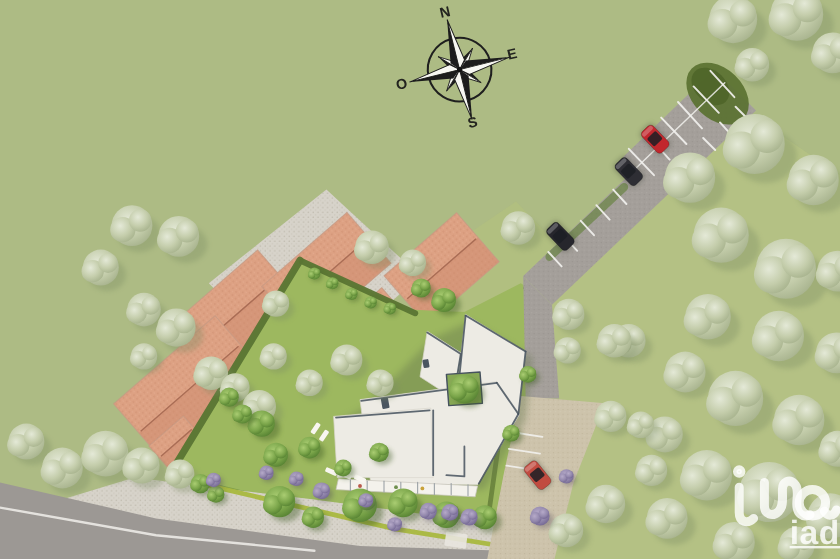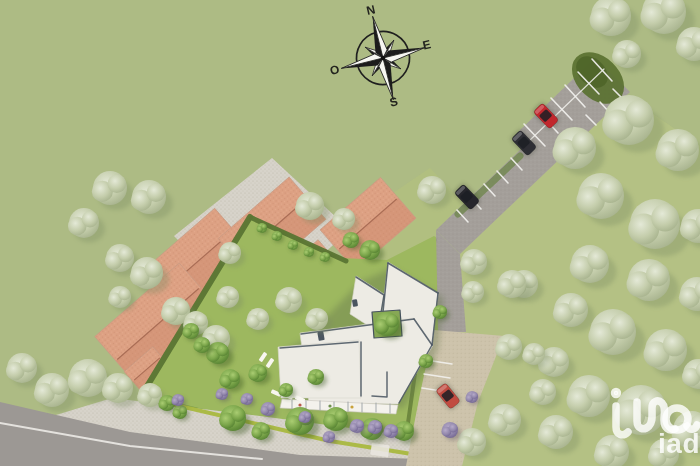--- a/index.html
+++ b/index.html
@@ -13,21 +13,21 @@
   .compass-wrap{position:absolute;left:323px;top:-2px;width:120px;height:120px;}
   .c-label{
     position:absolute;font:700 12px "Liberation Sans", sans-serif;color:#23241f;
     transform:translate(-50%,-50%) rotate(-13deg);letter-spacing:.5px;
   }
   .logo{position:absolute;left:604px;top:380px;width:96px;height:86px;}
   .logo svg{position:absolute;left:0;top:0;}
   .logo .brand{
     position:absolute;right:0px;top:48px;
     font:700 28px "Liberation Sans", sans-serif;
-    color:rgba(255,255,255,.82);letter-spacing:.5px;
+    color:rgba(255,255,255,.82);letter-spacing:.5px;text-decoration:underline;
   }
 </style>
 </head>
 <body>
 
 <div class="stage">
 
   <svg class="scene" width="700" height="466" viewBox="0 0 700 466">
     <defs>
       <filter id="blur2" x="-40%" y="-40%" width="180%" height="180%">

